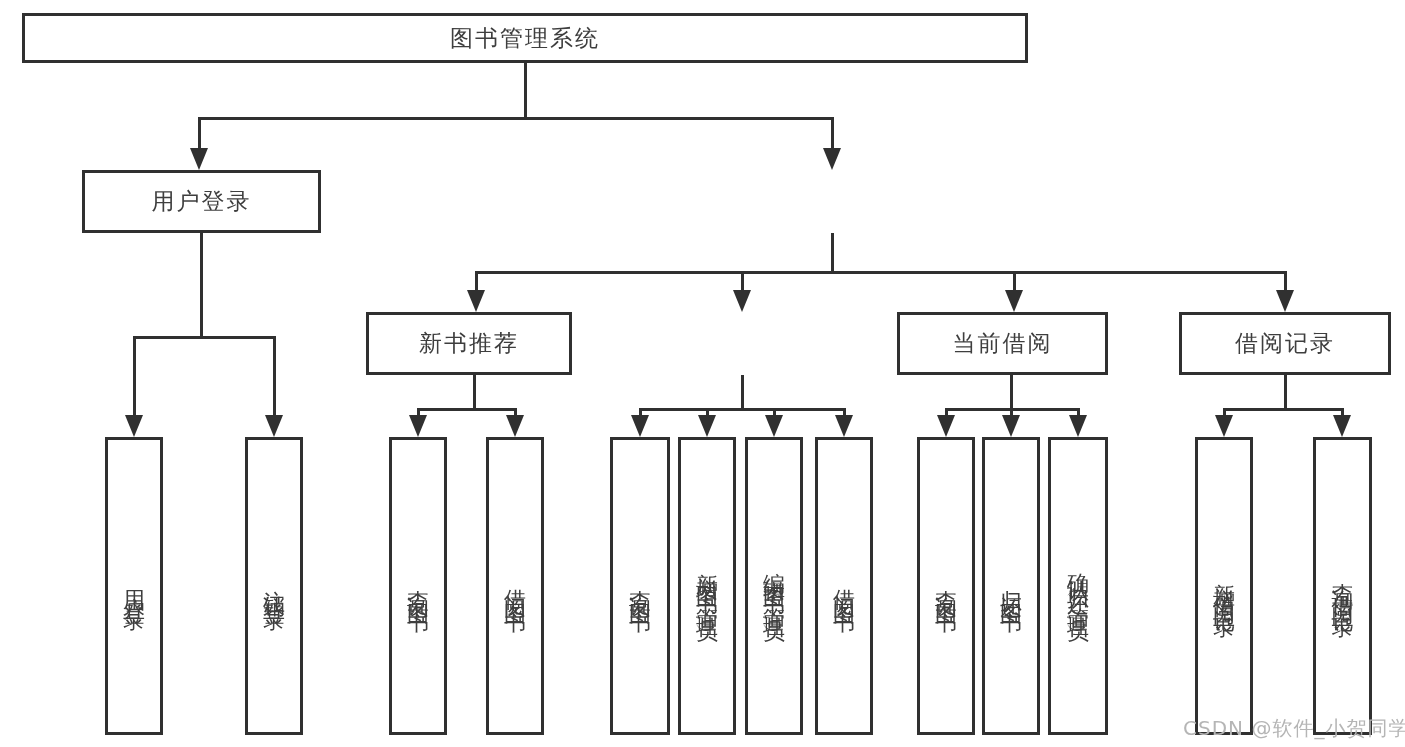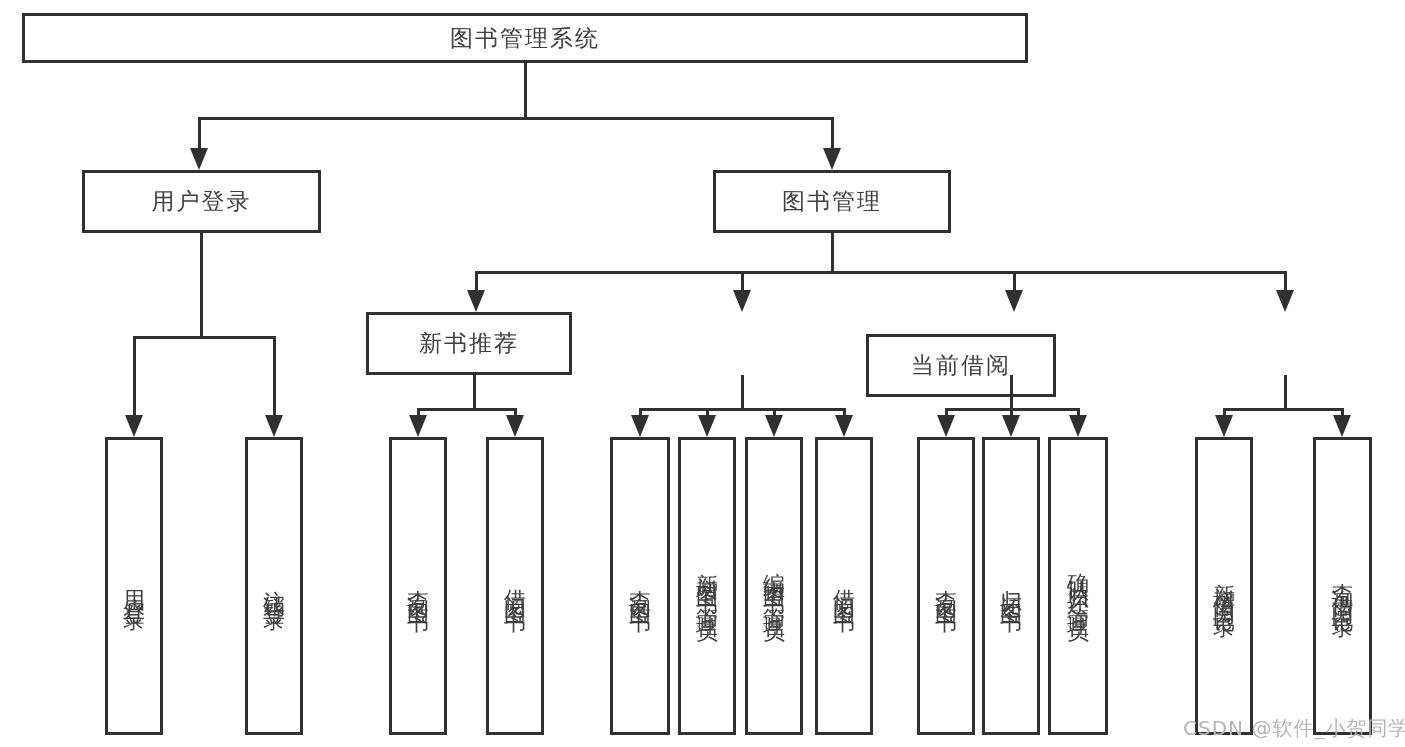--- a/index.html
+++ b/index.html
@@ -66,42 +66,42 @@
   <div class="box" style="left:22px;top:13px;width:1006px;height:50px;">图书管理系统</div>
 
   <div class="vl" style="left:524px;top:63px;height:56px;"></div>
   <div class="hl" style="left:198px;top:117px;width:636px;"></div>
   <div class="vl" style="left:198px;top:117px;height:33px;"></div>
   <div class="arrow" style="left:190px;top:148px;"></div>
   <div class="vl" style="left:831px;top:117px;height:33px;"></div>
   <div class="arrow" style="left:823px;top:148px;"></div>
 
   <div class="box" style="left:82px;top:170px;width:239px;height:63px;">用户登录</div>
-  <div class="box" style="left:713px;top:170px;width:238px;height:63px;">图书管理</div>
 
   <div class="vl" style="left:200px;top:233px;height:104px;"></div>
   <div class="hl" style="left:133px;top:336px;width:143px;"></div>
   <div class="vl" style="left:133px;top:336px;height:81px;"></div>
   <div class="arrow" style="left:125px;top:415px;"></div>
   <div class="vl" style="left:273px;top:336px;height:81px;"></div>
   <div class="arrow" style="left:265px;top:415px;"></div>
 
   <div class="vl" style="left:831px;top:233px;height:39px;"></div>
   <div class="hl" style="left:475px;top:271px;width:812px;"></div>
   <div class="vl" style="left:475px;top:271px;height:21px;"></div>
   <div class="arrow" style="left:467px;top:290px;"></div>
   <div class="vl" style="left:741px;top:271px;height:21px;"></div>
   <div class="arrow" style="left:733px;top:290px;"></div>
   <div class="vl" style="left:1013px;top:271px;height:21px;"></div>
   <div class="arrow" style="left:1005px;top:290px;"></div>
   <div class="vl" style="left:1284px;top:271px;height:21px;"></div>
   <div class="arrow" style="left:1276px;top:290px;"></div>
 
   <div class="box" style="left:366px;top:312px;width:206px;height:63px;">新书推荐</div>
-  <div class="box" style="left:866px;top:312px;width:190px;height:63px;margin-top:22px;">当前借阅</div>
+  <div class="box" style="left:897px;top:312px;width:211px;height:63px;">当前借阅</div>
+  <div class="box" style="left:1179px;top:312px;width:212px;height:63px;">借阅记录</div>
 
   <div class="vl" style="left:473px;top:375px;height:34px;"></div>
   <div class="hl" style="left:417px;top:408px;width:100px;"></div>
   <div class="vl" style="left:417px;top:408px;height:8px;"></div>
   <div class="arrow" style="left:409px;top:415px;"></div>
   <div class="vl" style="left:514px;top:408px;height:8px;"></div>
   <div class="arrow" style="left:506px;top:415px;"></div>
 
   <div class="vl" style="left:741px;top:375px;height:34px;"></div>
   <div class="hl" style="left:639px;top:408px;width:206px;"></div>

